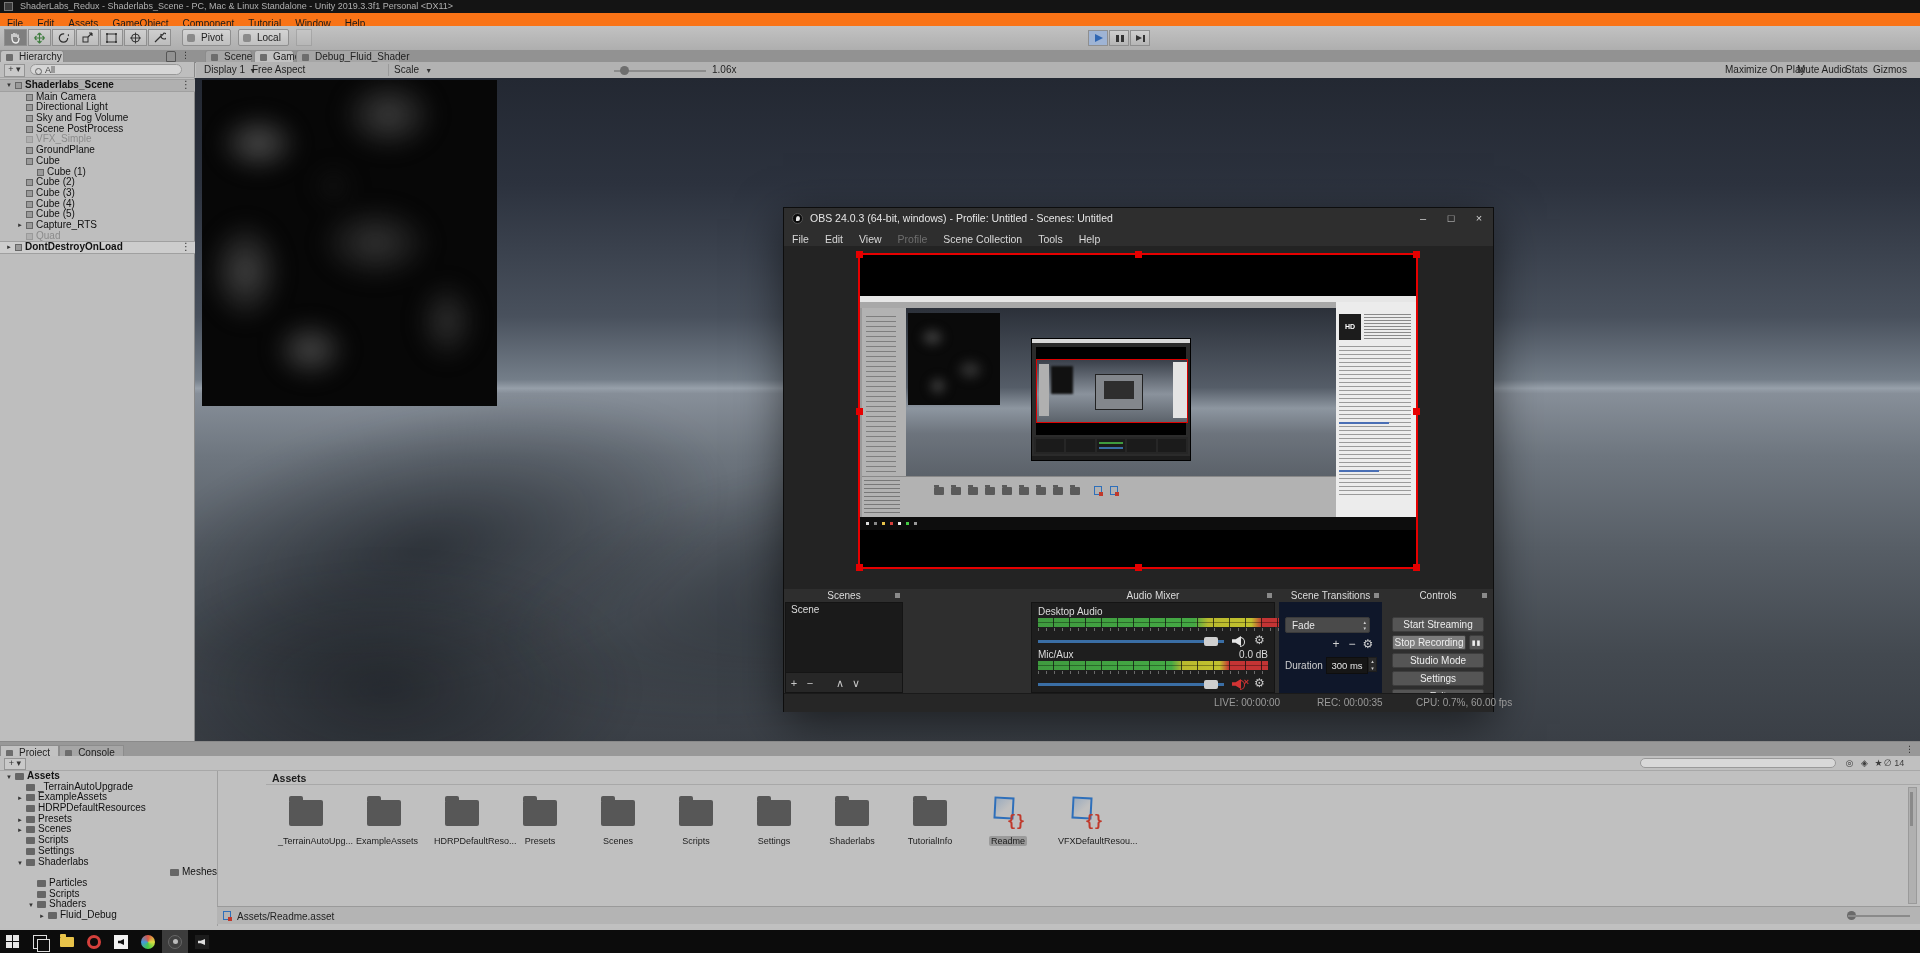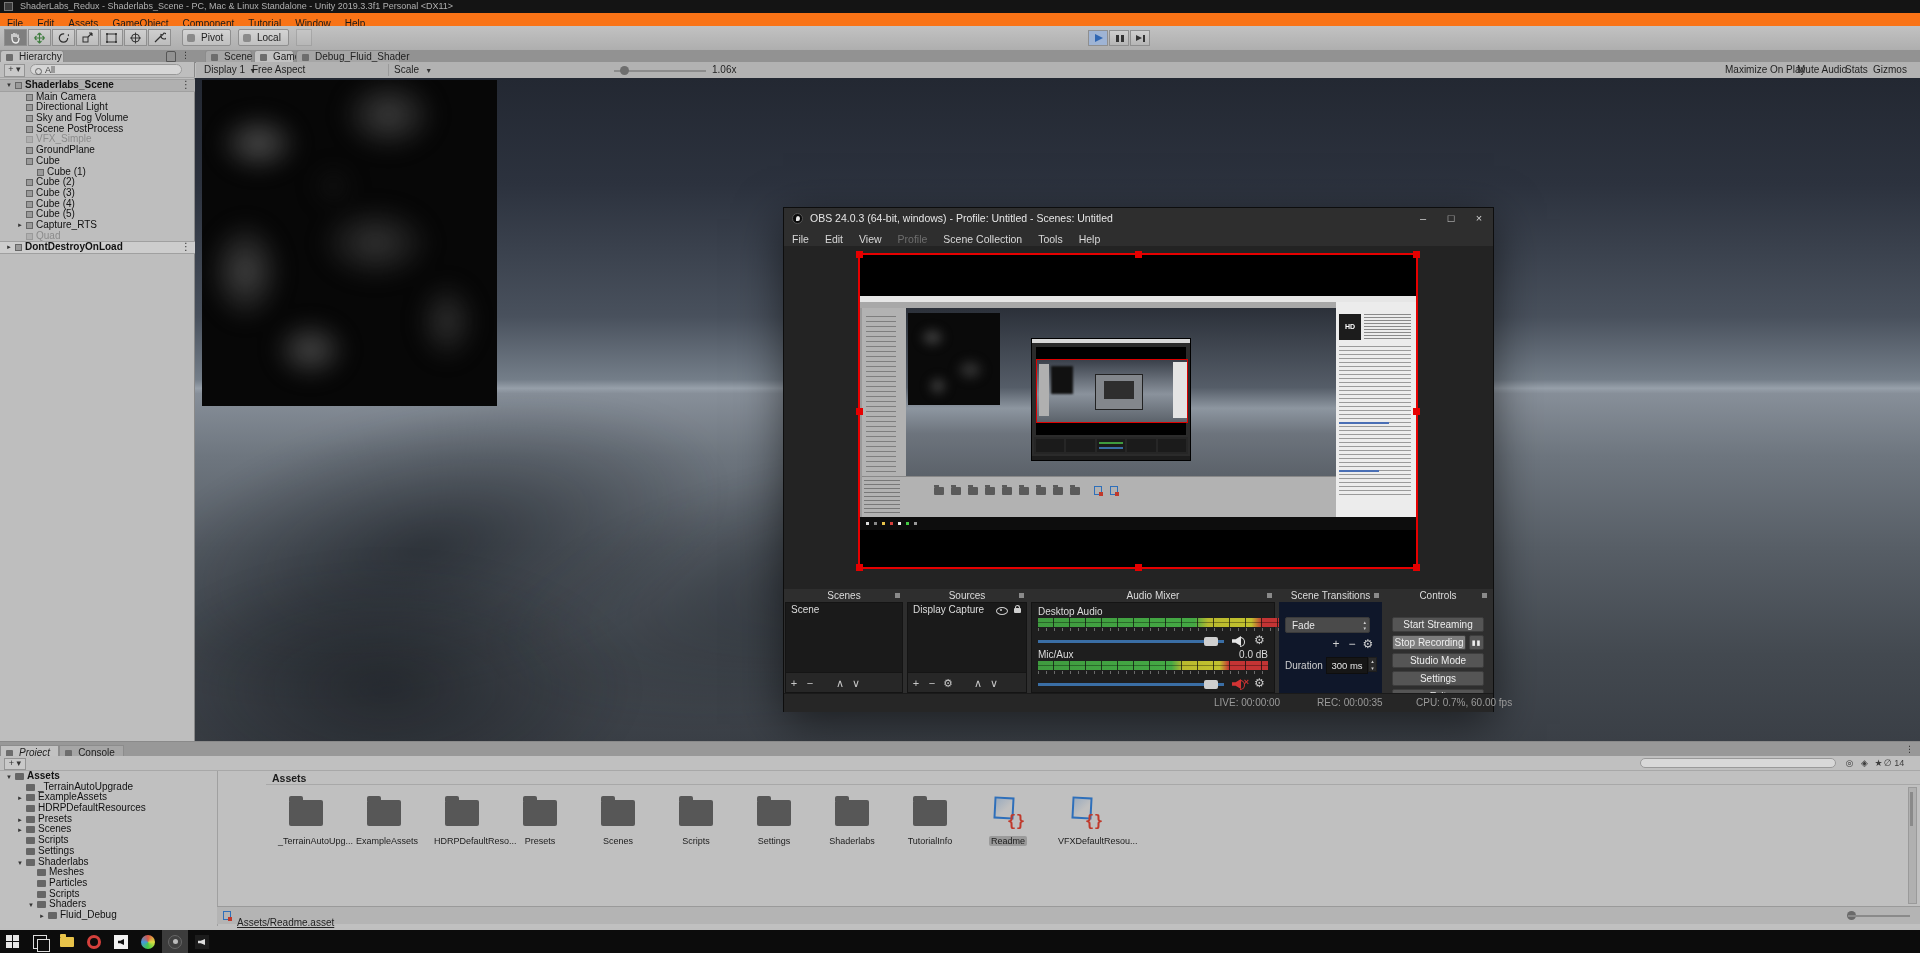--- a/index.html
+++ b/index.html
@@ -197,21 +197,21 @@
   .folder-icon{position:relative;width:34px;height:26px;background:#575757;border-radius:2px;margin:7px auto 0;}
   .folder-icon:before{content:"";position:absolute;top:-4px;left:0;width:14px;height:5px;background:#575757;border-radius:2px 2px 0 0;}
   .asset-icon{position:relative;width:30px;height:30px;margin:3px auto 0;}
   .asset-icon .cube{position:absolute;left:1px;top:1px;width:20px;height:22px;border:2px solid #2e6fba;transform:rotate(3deg);box-sizing:border-box;background:linear-gradient(135deg,rgba(46,111,186,.25),transparent 60%);}
   .asset-icon .braces{position:absolute;right:-2px;bottom:-4px;color:#c0392b;font-size:15px;font-weight:bold;font-family:"DejaVu Sans Mono",monospace;}
   .grid-label{display:inline-block;margin-top:10px;font-size:9px;color:#1c1c1c;max-width:56px;white-space:nowrap;}
   .asset-cell.selected .grid-label{background:#9a9a9a;border-radius:2px;padding:0 2px;}
   #p-footer{position:absolute;left:217px;top:164px;width:1703px;height:17px;background:#b4b4b4;border-top:1px solid #9a9a9a;font-size:10px;line-height:16px;color:#222;}
   #p-footer .fico{position:absolute;left:6px;top:4px;width:8px;height:9px;border:1px solid #2e6fba;box-sizing:border-box;}
   #p-footer .fico:after{content:"";position:absolute;right:-2px;bottom:-2px;width:4px;height:4px;background:#c0392b;}
-  #p-footer .crumb{position:absolute;left:20px;top:8px;text-decoration:underline;}
+  #p-footer .crumb{position:absolute;left:20px;top:2px;}
   #zoom-track{position:absolute;right:10px;top:8px;width:62px;height:2px;background:#8a8a8a;}
   #zoom-knob{position:absolute;right:64px;top:4px;width:9px;height:9px;border-radius:50%;background:#6a6a6a;}
   #grid-scroll{position:absolute;right:3px;top:45px;width:7px;height:115px;background:#b0b0b0;border:1px solid #9a9a9a;}
   #grid-scroll i{position:absolute;left:1px;top:4px;width:3px;height:34px;background:#8a8a8a;display:block;}
   
   #taskbar{left:0;top:930px;width:1920px;height:23px;background:#0c0c0c;}
   .tslot{position:absolute;top:0;width:26px;height:23px;}
   .tslot.active{background:#3c3c3c;}
   .ti{position:absolute;left:6px;top:5px;width:14px;height:14px;}
   .ti-win{display:grid;grid-template-columns:6px 6px;grid-template-rows:6px 6px;gap:1px;}
@@ -508,31 +508,20 @@
         <div class="dock-body">
           <div class="dk-list">
             <div class="dk-item"><span>Scene</span></div>
           </div>
           <div class="dk-tools">
             <span>+</span><span>−</span><span style="margin-left: 14px;">∧</span><span>∨</span>
           </div>
         </div>
       </div>
 
-      <div class="dock" style="left:123px;width:120px">
-        <div class="dock-h"><span>Sources</span><span class="dico"></span></div>
-        <div class="dock-body">
-          <div class="dk-list">
-            <div class="dk-item"><span>Display Capture</span><span class="eye"></span><span class="lock"></span></div>
-          </div>
-          <div class="dk-tools">
-            <span>+</span><span>−</span><span>⚙</span><span style="margin-left: 14px;">∧</span><span>∨</span>
-          </div>
-        </div>
-      </div>
 
       <div class="dock" style="left:247px;width:244px">
         <div class="dock-h"><span>Audio Mixer</span><span class="dico"></span></div>
         <div class="dock-body" style="background:#1e1e1e">
           <div id="mixer-channels">
 
               <div class="mix-ch" style="top: 3px; padding-left: 40px;">
                 <span class="mix-name">Desktop Audio</span>
                 <span class="mix-db">0.0 dB</span>
                 <div class="meter"></div>
@@ -596,21 +585,21 @@
 
     <div id="obs-status">
       <span style="left:430px">LIVE: 00:00:00</span>
       <span style="left:533px">REC: 00:00:35</span>
       <span style="left:632px">CPU: 0.7%, 60.00 fps</span>
     </div>
   </div>
 
   <div class="abs" id="project">
     <div id="p-tabs">
-      <div class="utab pt active" style="position: relative; display: inline-block; height: 14px; line-height: 14px; border-radius: 0px; font-style: italic;"><span class="tico" style="top:4px"></span><span>Project</span></div><div class="utab pt" style="position: relative; display: inline-block; height: 14px; line-height: 14px; border-radius: 0px;"><span class="tico" style="top:4px"></span><span>Console</span></div>
+      <div class="utab pt active" style="position: relative; display: inline-block; height: 14px; line-height: 14px; border-radius: 0px;"><span class="tico" style="top:4px"></span><span>Project</span></div><div class="utab pt" style="position: relative; display: inline-block; height: 14px; line-height: 14px; border-radius: 0px;"><span class="tico" style="top:4px"></span><span>Console</span></div>
     </div>
     <div id="p-row2">
       <div id="p-plus">+ ▾</div>
       <div id="p-search"></div>
       <span class="p-mini-ic" style="left:1843px">◎</span>
       <span class="p-mini-ic" style="left:1858px">◈</span>
       <span class="p-mini-ic" style="left:1872px">★</span>
       <span id="p-hidden">∅ 14</span>
       <span id="p-corner">⋮</span>
     </div>
@@ -627,21 +616,21 @@
         <div class="prow" style="padding-left: 17px;"><span class="arr">►</span><span class="fic"></span><span>Presets</span></div>
 
         <div class="prow" style="padding-left: 17px;"><span class="arr">►</span><span class="fic"></span><span>Scenes</span></div>
 
         <div class="prow" style="padding-left: 17px;"><span class="arr"></span><span class="fic"></span><span>Scripts</span></div>
 
         <div class="prow" style="padding-left: 17px;"><span class="arr"></span><span class="fic"></span><span>Settings</span></div>
 
         <div class="prow" style="padding-left: 17px;"><span class="arr">▼</span><span class="fic"></span><span>Shaderlabs</span></div>
 
-        <div class="prow" style="padding-left: 28px;"><span class="arr"></span><span class="fic"></span><span>Meshes</span></div>
+        <div class="prow" style=" text-align: right;"><span class="arr"></span><span class="fic"></span><span>Meshes</span></div>
 
         <div class="prow" style="padding-left: 28px;"><span class="arr"></span><span class="fic"></span><span>Particles</span></div>
 
         <div class="prow" style="padding-left: 28px;"><span class="arr"></span><span class="fic"></span><span>Scripts</span></div>
 
         <div class="prow" style="padding-left: 28px;"><span class="arr">▼</span><span class="fic"></span><span>Shaders</span></div>
 
         <div class="prow" style="padding-left: 39px;"><span class="arr">►</span><span class="fic"></span><span>Fluid_Debug</span></div>
 
     </div>

